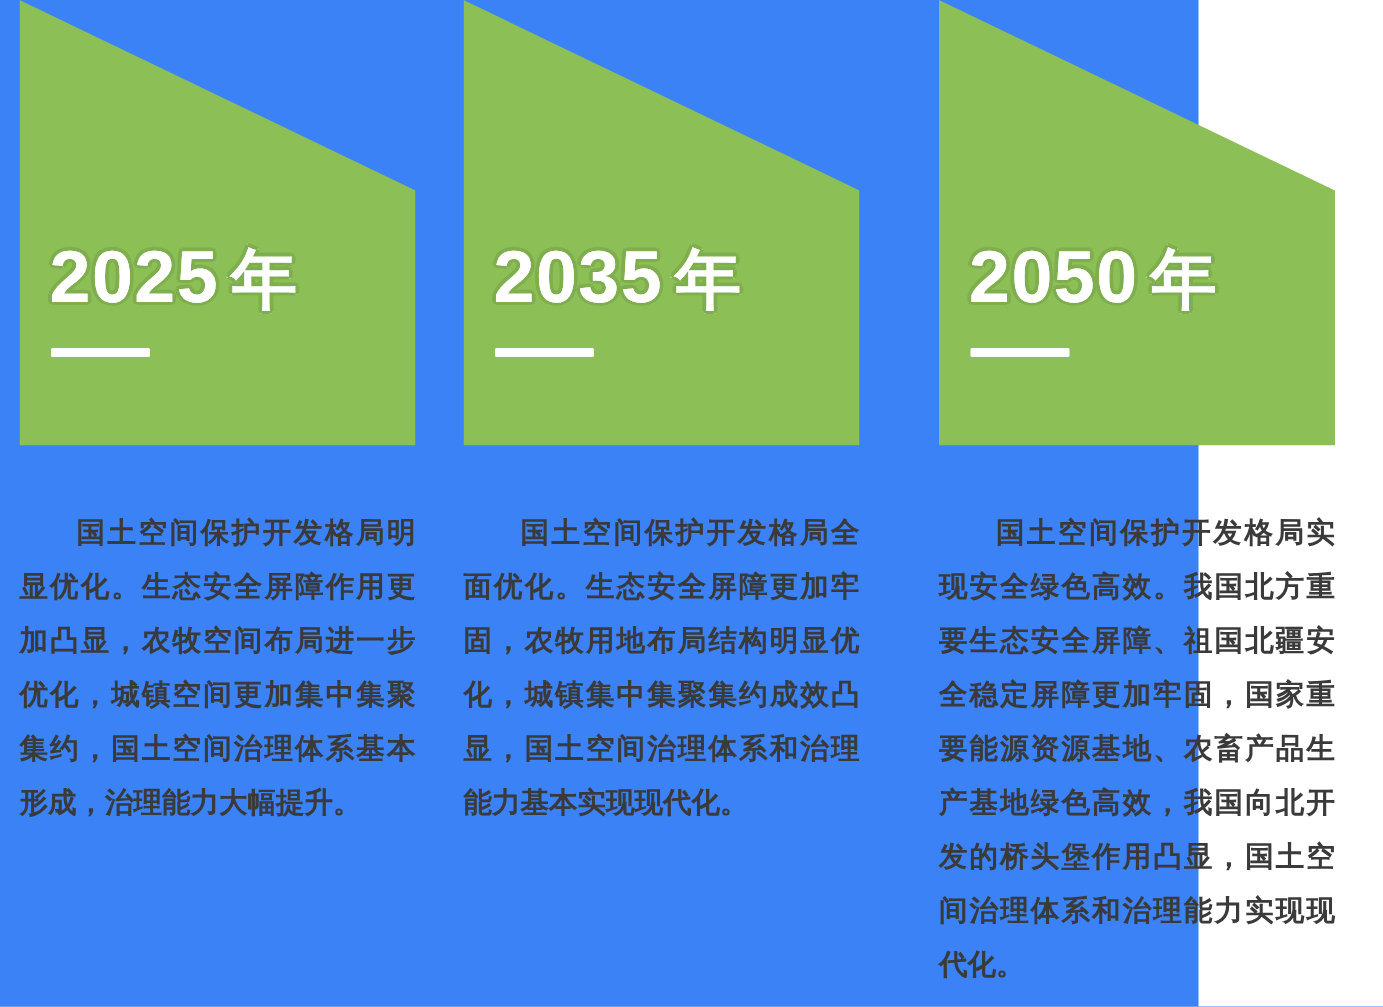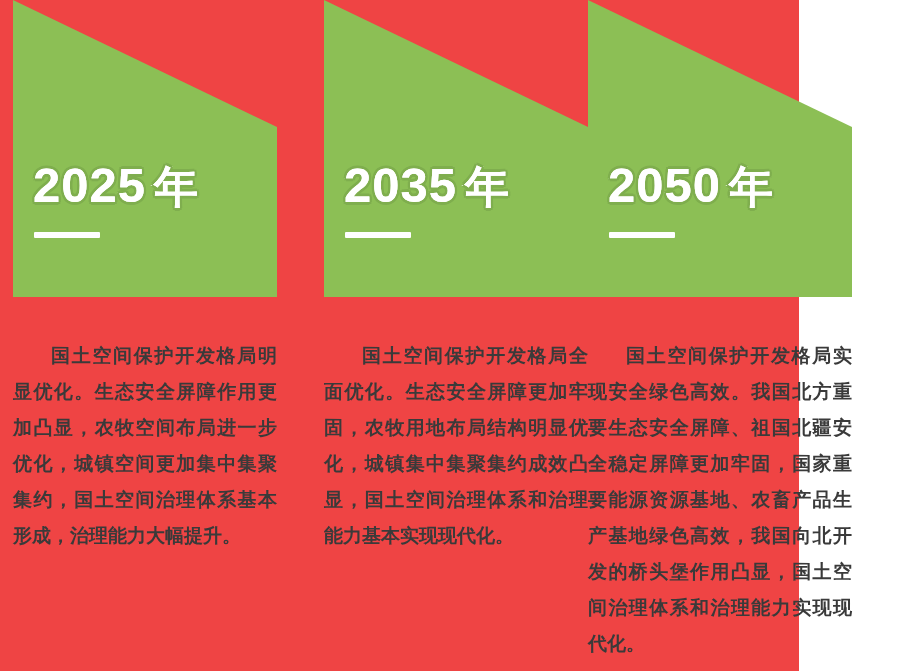--- a/index.html
+++ b/index.html
@@ -11,42 +11,42 @@
     height: 671px;
     background: #ffffff;
     font-family: "Liberation Sans", "DejaVu Sans", sans-serif;
     overflow: hidden;
   }
 
   .infographic {
     position: relative;
     width: 799px;
     height: 671px;
-    background: #ef4444;
+    background: #3b82f6;
   }
 
   .columns {
     position: absolute;
     left: 0;
     top: 0;
     width: 922px;
     height: 671px;
     display: flex;
     flex-direction: row;
   }
 
   .column {
     position: relative;
     width: 264px;
     height: 671px;
   }
 
   .col-1 { margin-left: 13px; }
-  .col-2 { margin-left: 47px; }
-  .col-3 { }
+  .col-2 { margin-left: 32px; }
+  .col-3 { margin-left: 53px; }
 
   
   .banner {
     position: relative;
     width: 264px;
     height: 297px;
   }
 
   .banner-shape {
     position: absolute;

